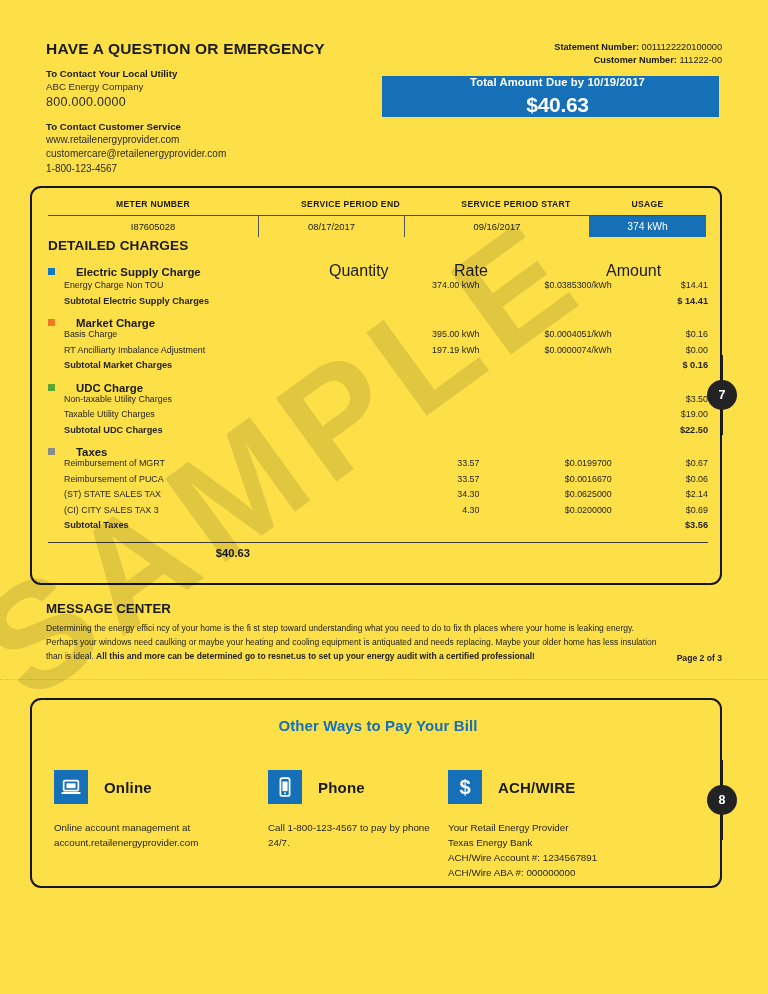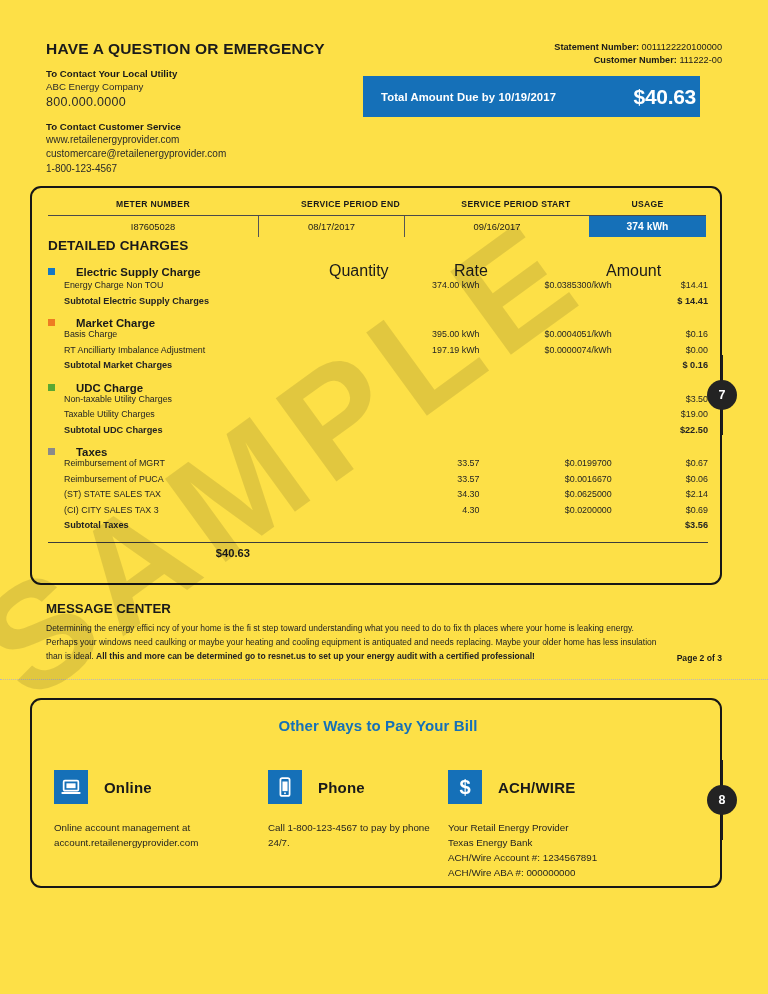--- a/index.html
+++ b/index.html
@@ -46,25 +46,26 @@
   .c-gap { height: 10px; }
   .c-line2 { font-size: 10px; line-height: 14.5px; color:#2a2a2a; }
 
   .stmt-block {
     position: absolute; right: 46px; top: 41px;
     text-align: right; font-size: 9.2px; line-height: 12.5px;
   }
   .stmt-block b { font-weight: bold; }
 
   .due-bar {
-    position: absolute; left: 363px; top: 76px;
+    position: absolute; left: 382px; top: 76px;
     width: 337px; height: 41px;
     background: #1570b8;
     display: flex; align-items: center; justify-content: space-between;
     padding: 0 4px 0 18px;
+    flex-direction: column;
   }
   .due-label { color:#fff; font-size: 11.3px; font-weight: bold; letter-spacing: 0.1px; }
   .due-amount { color:#fff; font-size: 21px; font-weight: bold; letter-spacing: -0.3px; }
 
   
   .card {
     position: absolute;
     border: 2.5px solid #161616;
     border-radius: 11px;
     background: transparent;
@@ -84,21 +85,21 @@
   .meter-td {
     font-size: 9.4px; text-align: center; padding: 5px 0 5px;
     color: #1a1a1a;
   }
   .mc1 { width: 210px; }
   .mc2 { width: 146px; }
   .mc3 { width: 185px; }
   .mc4 { width: 117px; }
   .meter-body .mc2, .meter-body .mc3 { border-left: 1.2px solid #555; }
   .meter-body .mc4 {
-    background: #1570b8; color: #fff; font-weight: bold; font-size: 10.3px;
+    background: #1570b8; color: #fff; font-weight: normal; font-size: 10.3px;
     padding: 5px 0 5px;
   }
 
   
   .dc-title {
     position: absolute; left: 16px; top: 50px;
     font-size: 13.6px; font-weight: bold; letter-spacing: 0.1px;
   }
   .charges { position: absolute; left: 16px; top: 72px; width: 660px; }
 

